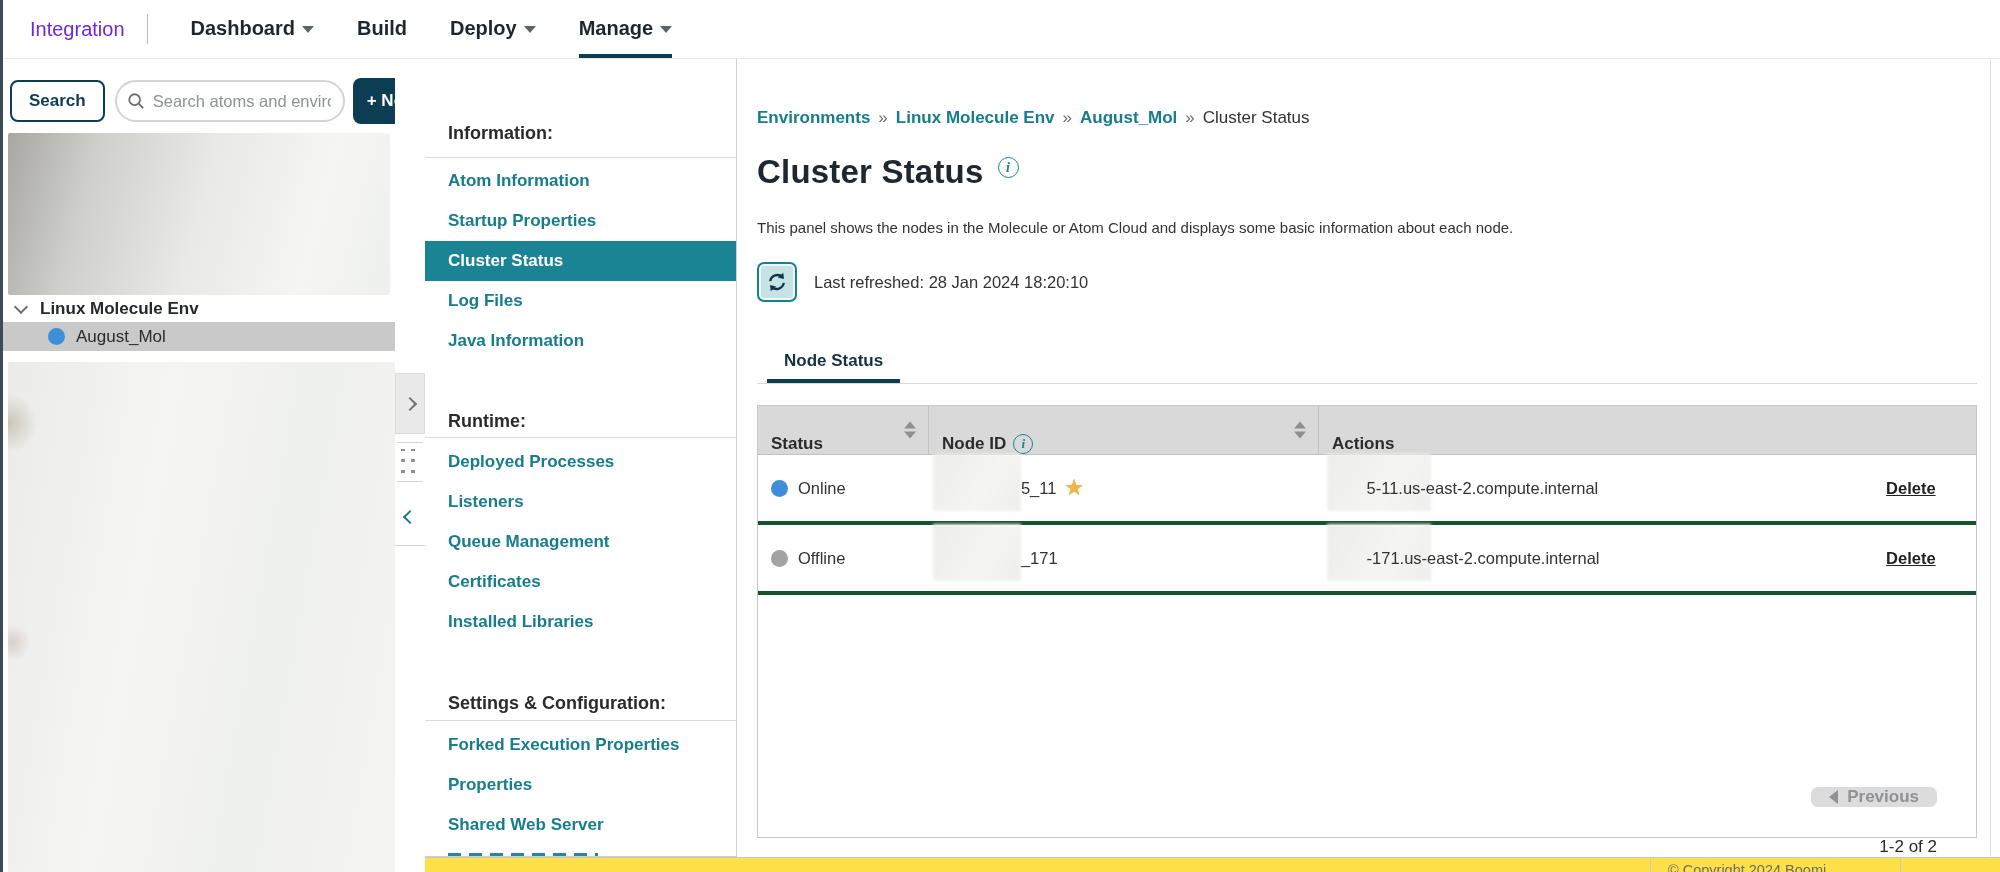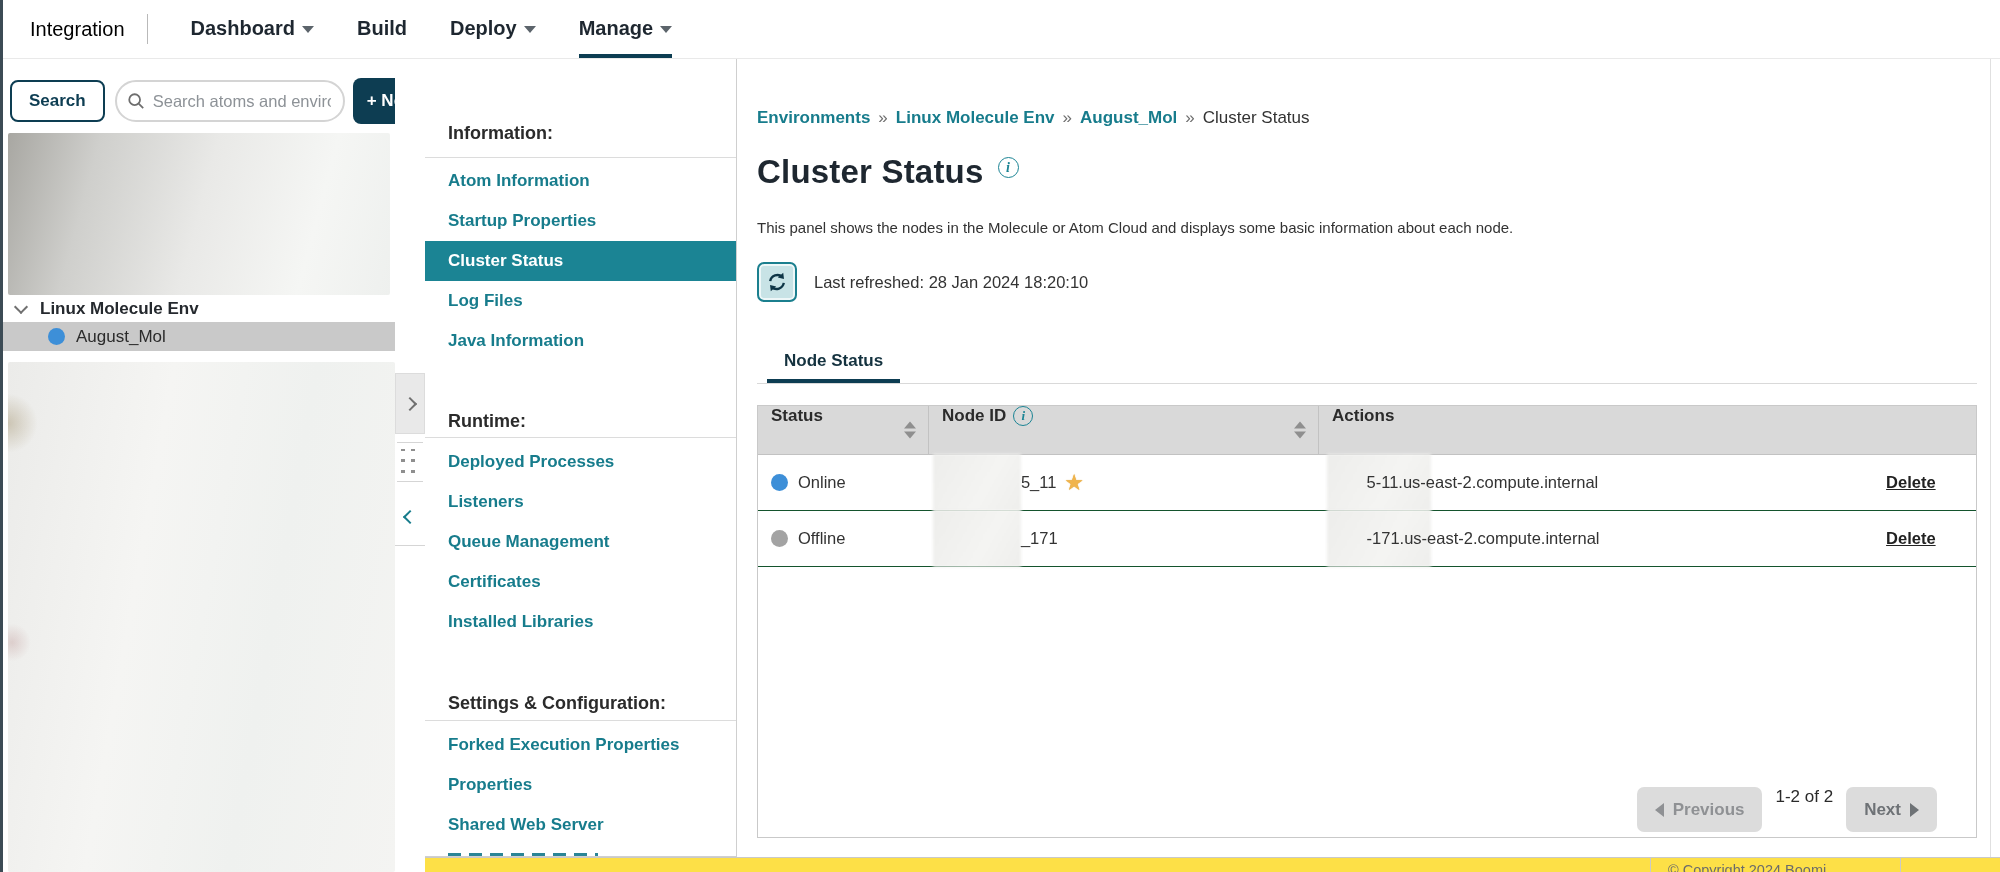--- a/index.html
+++ b/index.html
@@ -5,21 +5,21 @@
   * { box-sizing: border-box; margin: 0; padding: 0; }
   html,body { width:2000px; height:872px; }
   body {
     font-family: "Liberation Sans", "DejaVu Sans", sans-serif;
     background:#fff; color:#222; position:relative; overflow:hidden;
   }
   
   .topnav { position:absolute; left:0; top:0; width:2000px; height:59px;
     background:#fff; border-bottom:1px solid #e9e9e9; display:flex; align-items:stretch; }
   .left-accent { position:absolute; left:0; top:0; width:3px; height:872px; background:#3c4b55; z-index:5; }
-  .product-name { margin-left:30px; align-self:center; font-size:20px; color:#000000; }
+  .product-name { margin-left:30px; align-self:center; font-size:20px; color:#6d28d9; }
   .nav-divider { width:1px; background:#b9b9b9; margin:14px 0 14px 22px; }
   .nav-item { display:flex; align-items:center; gap:7px; font-size:20px; font-weight:700;
     color:#1e2730; margin-left:43px; border-bottom:4px solid transparent; padding-top:3px; cursor:pointer; }
   .nav-item.active { border-bottom-color:#0d3d52; }
   .caret { width:0; height:0; border-left:6px solid transparent; border-right:6px solid transparent;
     border-top:7px solid #5c646b; margin-top:2px; }
   
   .left-panel { position:absolute; left:2px; top:59px; width:393px; height:813px; background:#fff; }
   .filter-row { position:absolute; left:8px; top:19px; display:flex; align-items:center; }
   .btn-filter { border:2px solid #0d3d52; background:#fff; color:#0d3d52; font-weight:700;
@@ -94,44 +94,44 @@
   .btn-refresh { width:40px; height:40px; border:2px solid #1b7f8e; border-radius:7px; background:#c8e3e6;
     display:flex; align-items:center; justify-content:center; cursor:pointer; box-shadow:inset 0 0 0 2px #eef7f8; }
   .refresh-label { margin-left:17px; font-size:16.5px; color:#333; }
   .tabbar { position:absolute; left:17px; top:292px; width:1220px; }
   .tab { display:inline-block; margin-left:10px; padding:0 17px 8px 17px; font-size:17px; font-weight:700;
     color:#14323f; cursor:pointer; border-bottom:4px solid #0d3d52; }
   .tab-rule { width:1220px; height:1px; background:#d9d9d9; }
   .panel { position:absolute; left:17px; top:346px; width:1220px; height:433px;
     border:1px solid #c9c9c9; background:#fff; }
   .thead { display:flex; height:49px; background:#d9d9d9; border-bottom:1px solid #c2c2c2; }
-  .th { display:flex; align-items:flex-start; font-size:17px; font-weight:700; color:#2b2b2b;
+  .th { display:flex; align-items:flex-end; font-size:17px; font-weight:700; color:#2b2b2b;
     padding-left:13px; border-right:1px solid #c2c2c2; position:relative; cursor:pointer; }
   .th:last-child { border-right:none; }
   .th-status { width:171px; } .th-node { width:390px; } .th-host { width:555px; } .th-actions { width:103px; }
   .sorter { position:absolute; right:12px; top:50%; transform:translateY(-50%); display:flex;
     flex-direction:column; gap:3px; cursor:pointer; }
   .sorter .up { width:0; height:0; border-left:6px solid transparent; border-right:6px solid transparent;
     border-bottom:7px solid #8f8f8f; }
   .sorter .dn { width:0; height:0; border-left:6px solid transparent; border-right:6px solid transparent;
     border-top:7px solid #8f8f8f; }
-  .trow { display:flex; height:56px; border-bottom:1px solid #14532d; background:#fff; }
+  .trow { display:flex; height:70px; border-bottom:4px solid #14532d; background:#fff; }
   .td { display:flex; align-items:center; font-size:16.5px; color:#333; position:relative; overflow:visible; }
   .td-status { width:171px; padding-left:13px; }
   .td-node { width:390px; } .td-host { width:555px; } .td-actions { width:103px; padding-left:13px; }
   .status-dot { width:17px; height:17px; border-radius:50%; margin-right:10px; flex:none; }
   .dot-online { background:#3d8fd8; } .dot-offline { background:#a3a3a3; }
   .cell-blur { position:absolute; top:-1px; height:57px; background:linear-gradient(120deg,#ededeb,#f4f4f2 60%,#eeeeec);
     filter:blur(1.5px); z-index:1; }
   .node-blur { left:4px; width:88px; } .host-blur { left:8px; width:104px; }
   .node-text { margin-left:92px; position:relative; z-index:2; }
   .host-text { margin-left:48px; position:relative; z-index:2; }
   .star { color:#f0b44c; font-size:22px; margin-left:8px; line-height:1; text-shadow:0 0 1px #d99f35; }
   .delete-link { font-weight:700; color:#222; text-decoration:underline; cursor:pointer; }
-  .pagination { position:absolute; right:39px; top:381px; height:45px; display:flex; align-items:flex-start; gap:13px; }
+  .pagination { position:absolute; right:39px; top:381px; height:45px; display:flex; align-items:flex-end; gap:30px;flex-direction:column; }
   .pg-btn { height:45px; border:none; border-radius:7px; background:#dcdcdc; display:flex; align-items:center;
     gap:9px; padding:0 18px; font-size:17px; font-weight:700; cursor:pointer; font-family:inherit; }
   .pg-prev { color:#8f9194; } .pg-next { color:#6e7276; }
   .tri-left { width:0; height:0; border-top:7px solid transparent; border-bottom:7px solid transparent;
     border-right:9px solid #8f9194; }
   .tri-right { width:0; height:0; border-top:7px solid transparent; border-bottom:7px solid transparent;
     border-left:9px solid #6e7276; }
   .pg-range { font-size:17px; color:#2a2a2a; }
   
   .footer { position:absolute; left:425px; top:857px; width:1575px; height:15px; background:#fde047;

